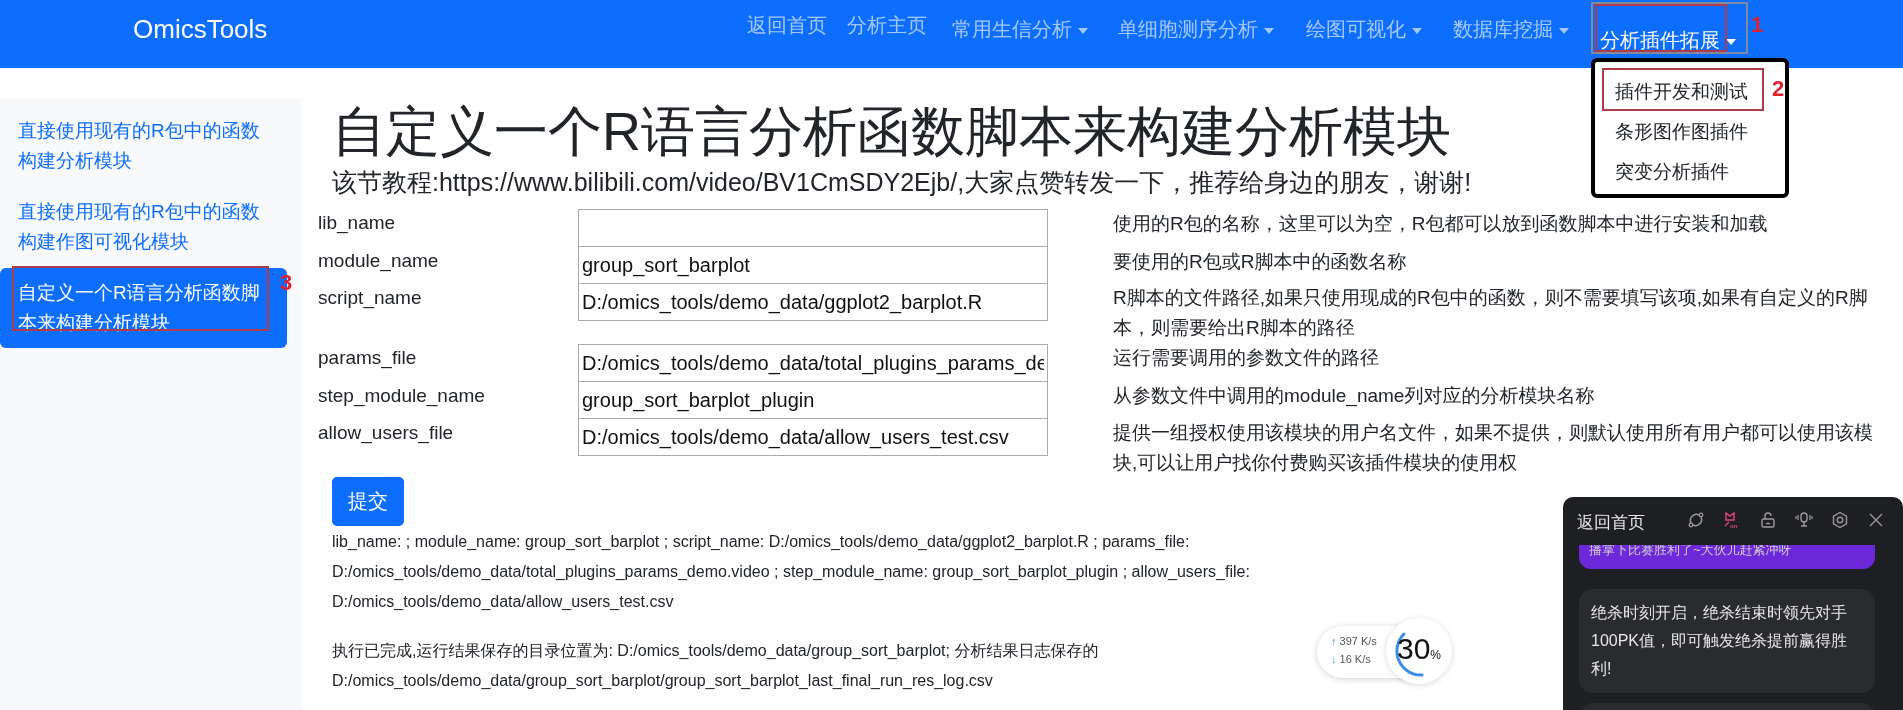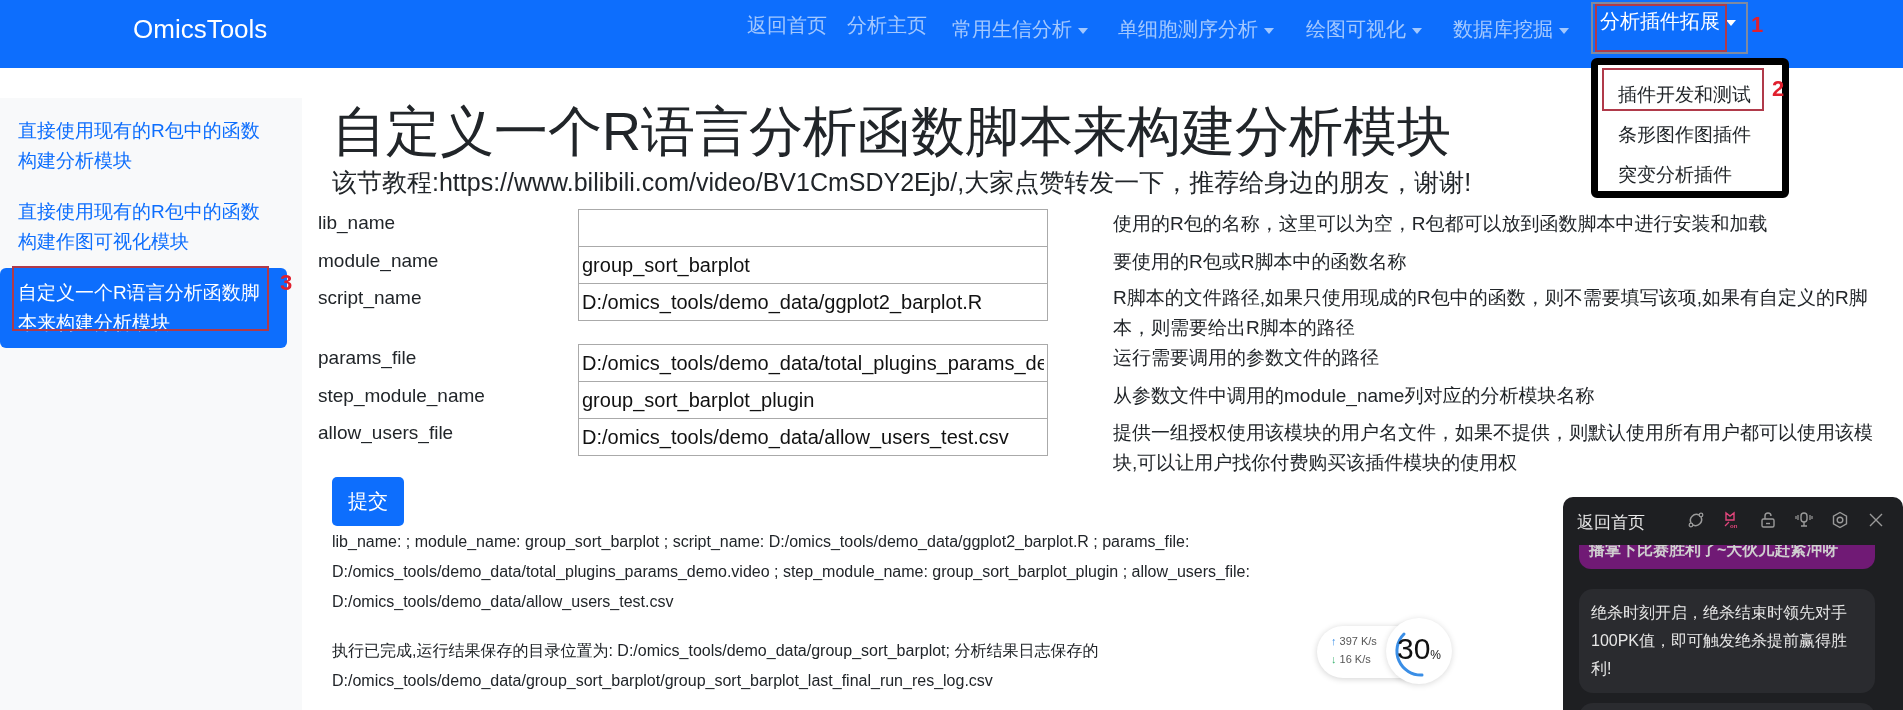--- a/index.html
+++ b/index.html
@@ -10,21 +10,21 @@
   .brand { position: absolute; left: 133px; top: 14px; font-size: 26px; color: #ffffff; }
   .nav-item { position: absolute; top: 12px; font-size: 20px; color: rgba(255,255,255,0.62); white-space: nowrap; cursor: pointer; display: flex; align-items: center; }
   .caret { display: inline-block; width: 0; height: 0; border-left: 5px solid transparent; border-right: 5px solid transparent; border-top: 6px solid rgba(255,255,255,0.62); margin-left: 6px; margin-top: 2px; }
   .nav-item.active { color: #ffffff; }
   .nav-item.active .caret { border-top-color: #ffffff; }
   .annot-box { position: absolute; border: 2px solid #b03a4a; pointer-events: none; }
   .annot-box.gray { border-color: #7f8aa0; }
   .annot-num { position: absolute; color: #e0202e; font-weight: bold; font-size: 22px; font-family: "Liberation Sans", sans-serif; }
 
   
-  .dropdown { position: absolute; left: 1591px; top: 58px; width: 198px; height: 140px; background: #ffffff; border: 7px solid #000000; border-radius: 6px; padding-top: 10px; }
+  .dropdown { position: absolute; left: 1591px; top: 58px; width: 198px; height: 140px; background: #ffffff; border: 4px solid #000000; border-radius: 6px; padding-top: 10px; }
   .dd-item { height: 40px; line-height: 40px; padding-left: 20px; font-size: 19px; color: #212529; cursor: pointer; white-space: nowrap; }
 
   
   .sidebar { position: absolute; left: 0; top: 98px; width: 302px; height: 612px; background: #f8f9fa; }
   .side-link { position: absolute; left: 0; width: 287px; padding: 10px 18px; font-size: 19px; line-height: 30px; color: #0d6efd; cursor: pointer; border-radius: 6px; }
   .side-link.active { background: #0d6efd; color: #ffffff; }
 
   
   .page-title { position: absolute; left: 332px; top: 96px; font-size: 54px; color: #212529; white-space: nowrap; letter-spacing: 0px; }
   .subtitle { position: absolute; left: 332px; top: 166px; font-size: 25px; color: #212529; white-space: nowrap; }
@@ -45,21 +45,21 @@
   .speed-circle { position: absolute; left: 1386px; top: 618px; width: 66px; height: 66px; border-radius: 50%; background: #fff; box-shadow: 0 1px 6px rgba(0,0,0,0.15); }
   .speed-circle svg { position: absolute; left: 0; top: 0; }
   .speed-pct { position: absolute; left: 0; top: 14px; width: 66px; text-align: center; font-size: 30px; color: #111; }
   .speed-pct small { font-size: 12px; }
 
   
   .live-panel { position: absolute; left: 1563px; top: 497px; width: 340px; height: 213px; background: #1e1f22; border-radius: 10px 10px 0 0; }
   .live-title { position: absolute; left: 14px; top: 14px; font-size: 17px; color: #e8e8e8; }
   .live-icons { position: absolute; left: 122px; top: 12px; display: flex; gap: 14px; }
   .live-icon { width: 22px; height: 22px; display: flex; align-items: center; justify-content: center; cursor: pointer; }
-  .live-msg-cut { position: absolute; left: 16px; top: 48px; width: 296px; height: 24px; background: #701a75; border-radius: 0 0 12px 12px; overflow: hidden; color: #cfcfcf; font-size: 16px; padding-left: 10px; line-height: 10px; white-space: nowrap; font-weight: bold; }
+  .live-msg-cut { position: absolute; left: 16px; top: 48px; width: 296px; height: 24px; background: #6d28d9; border-radius: 0 0 12px 12px; overflow: hidden; color: #cfcfcf; font-size: 13px; padding-left: 10px; line-height: 10px; white-space: nowrap; }
   .live-msg { position: absolute; left: 16px; top: 92px; width: 296px; height: 104px; background: #2a2b2f; border-radius: 14px; color: #e6e6e6; font-size: 16px; line-height: 28px; padding: 10px 12px; }
   .live-msg-next { position: absolute; left: 16px; top: 206px; width: 296px; height: 20px; background: #2a2b2f; border-radius: 14px 14px 0 0; }
 </style>
 </head>
 <body>
 
 <div class="navbar">
   <div class="brand">OmicsTools</div>
 
   <div class="nav-item" style="left:747px;">
@@ -77,21 +77,21 @@
       <span class="caret"></span>
     </div>
   <div class="nav-item" style="left:1306px;top:16px;justify-content:space-between;">
       <span>绘图可视化</span>
       <span class="caret"></span>
     </div>
   <div class="nav-item" style="left:1453px;top:16px;">
       <span>数据库挖掘</span>
       <span class="caret"></span>
     </div>
-  <div class="nav-item active" style="left:1600px;top:8px;">
+  <div class="nav-item active" style="left:1600px;top:27px;">
       <span>分析插件拓展</span>
       <span class="caret"></span>
     </div>
 
   <div class="annot-box gray" style="left:1591px;top:2px;width:157px;height:52px;"></div>
   <div class="annot-box" style="left:1595px;top:4px;width:132px;height:48px;"></div>
   <div class="annot-num" style="left:1751px;top:12px;">1</div>
 </div>
 
 <div class="dropdown">

